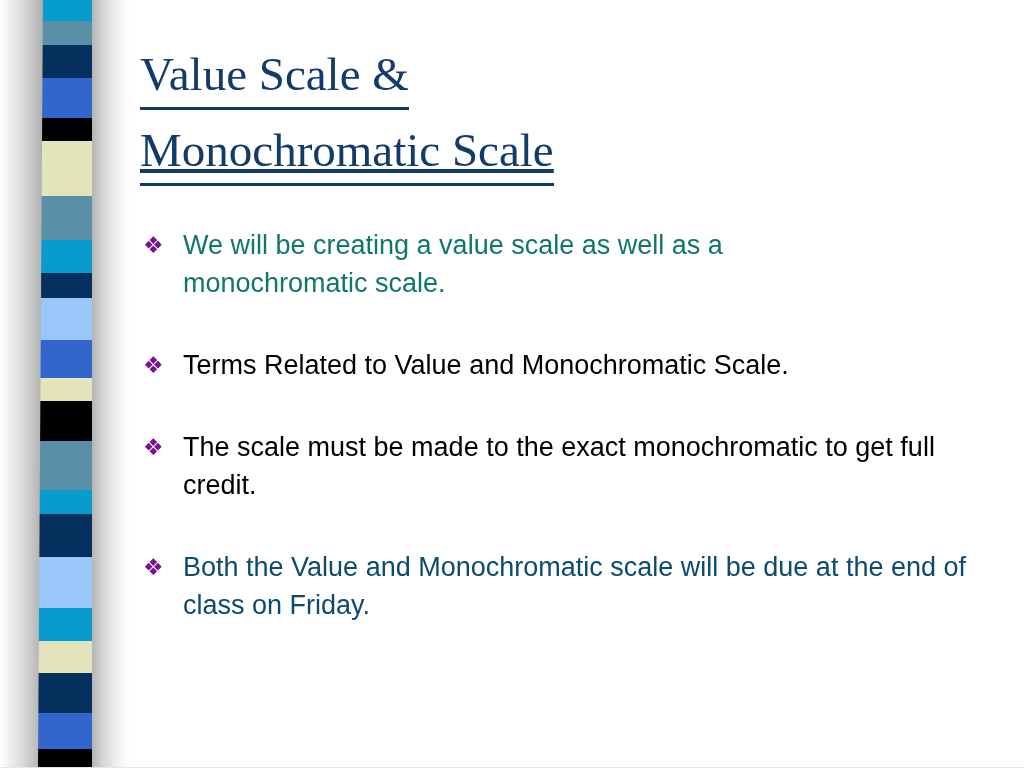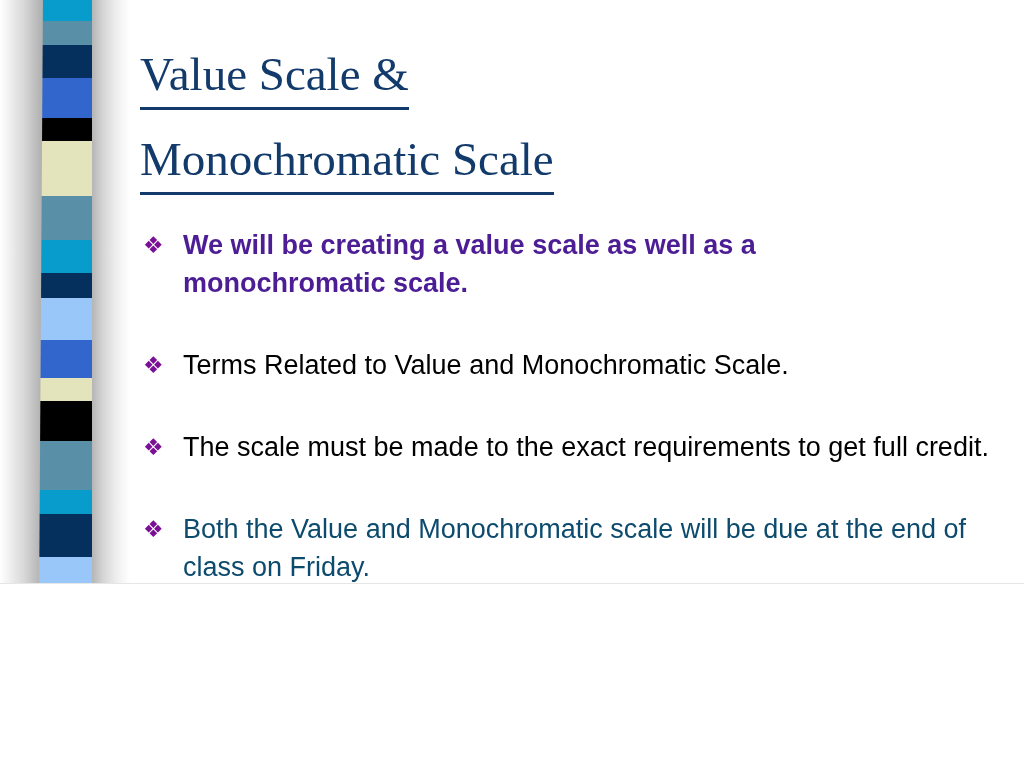--- a/index.html
+++ b/index.html
@@ -10,21 +10,21 @@
   body {
     width: 1024px;
     height: 768px;
     overflow: hidden;
     font-family: "Liberation Sans", sans-serif;
   }
 
   #slide {
     position: relative;
     width: 1024px;
-    height: 584px;
+    height: 768px;
     background: #ffffff;
     box-sizing: border-box;
     border-bottom: 1px solid #e6e6e6;
     overflow: hidden;
   }
 
   
   #stripe-area {
     position: absolute;
     left: 0;
@@ -84,21 +84,21 @@
     font-family: "Liberation Serif", serif;
     font-size: 47px;
     line-height: 64px;
     letter-spacing: 0px;
   }
   #title .tline {
     display: inline-block;
     border-bottom: 3px solid #123a6b;
     padding-bottom: 1px;
   }
-  #title .tl2 { margin-top: 17px; }
+  #title .tl2 { margin-top: 8px; text-decoration: underline; }
 
   
   #bullets {
     position: absolute;
     left: 140px;
     top: 226px;
     width: 860px;
   }
   .bullet {
     position: relative;
@@ -164,31 +164,31 @@
 
   <div id="title" style="color: rgb(18, 58, 107);">
     <div><span class="tline tl1" style="border-bottom-color: rgb(18, 58, 107);">Value Scale &amp;</span></div>
     <div><span class="tline tl2" style="border-bottom-color: rgb(18, 58, 107);">Monochromatic Scale</span></div>
   </div>
 
   <div id="bullets">
 
     <div class="bullet">
       <span class="bullet-marker" style="color: rgb(123, 15, 150);">❖</span>
-      <span class="bullet-text w-narrow" style="color: #4c1d95; font-weight: bold;">We will be creating a value scale as well as a monochromatic scale.</span>
+      <span class="bullet-text w-narrow" style="color: #0f766e;">We will be creating a value scale as well as a monochromatic scale.</span>
     </div>
 
     <div class="bullet">
       <span class="bullet-marker" style="color: rgb(123, 15, 150);">❖</span>
       <span class="bullet-text w-wide" style="color: #000000;">Terms Related to Value and Monochromatic Scale.</span>
     </div>
 
     <div class="bullet">
       <span class="bullet-marker" style="color: rgb(123, 15, 150);">❖</span>
-      <span class="bullet-text w-wide" style="color: rgb(0, 0, 0);">The scale must be made to the exact requirements to get full credit.</span>
+      <span class="bullet-text w-wide" style="color: rgb(0, 0, 0);">The scale must be made to the exact monochromatic to get full credit.</span>
     </div>
 
     <div class="bullet">
       <span class="bullet-marker" style="color: rgb(123, 15, 150);">❖</span>
       <span class="bullet-text w-mid" style="color: #0c4a6e;">Both the Value and Monochromatic scale will be due at the end of class on Friday.</span>
     </div>
 
   </div>
 </div>
 

